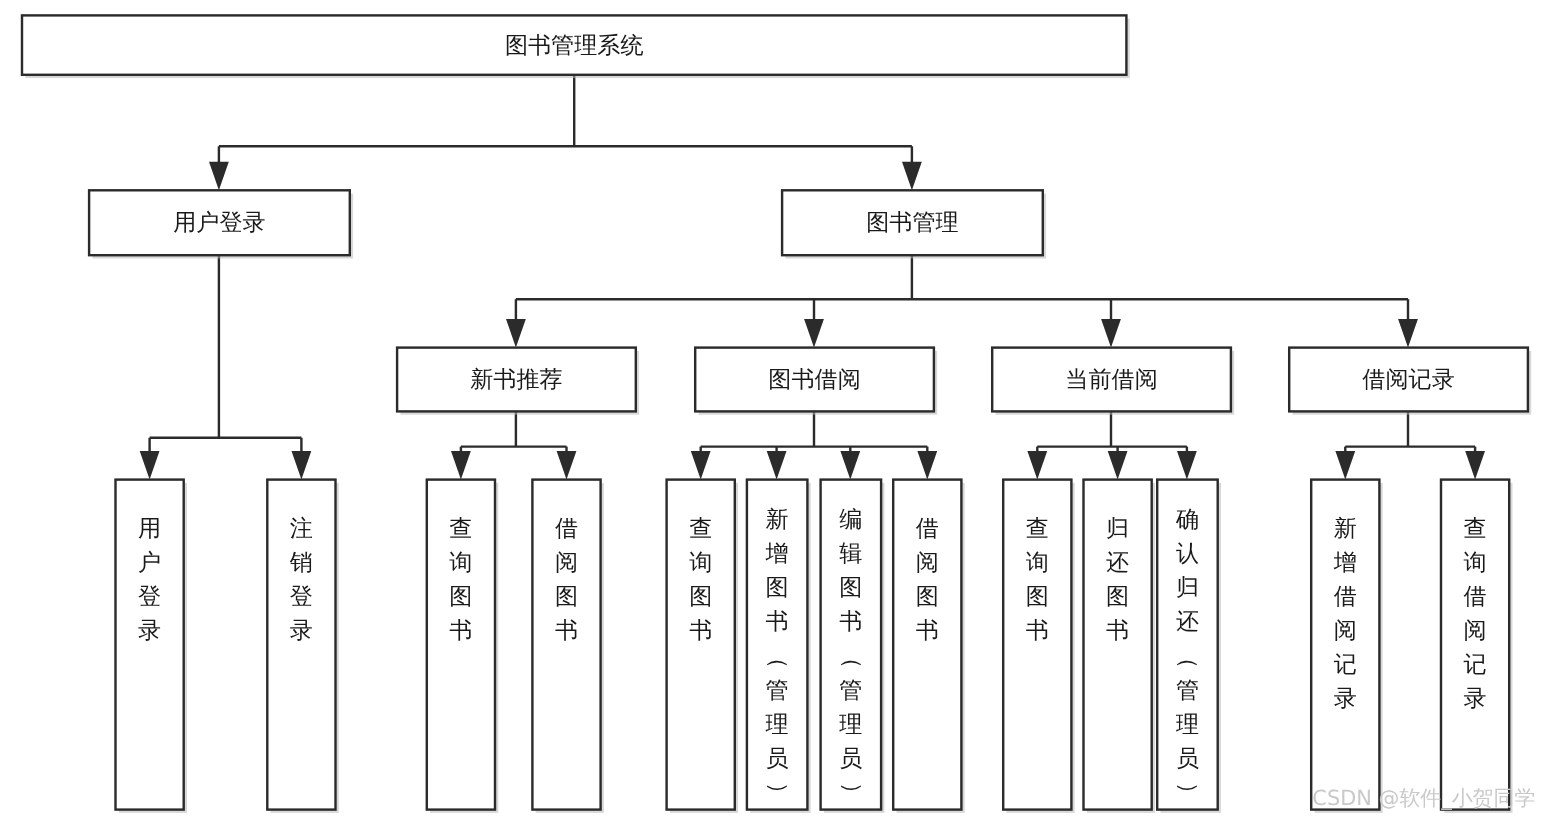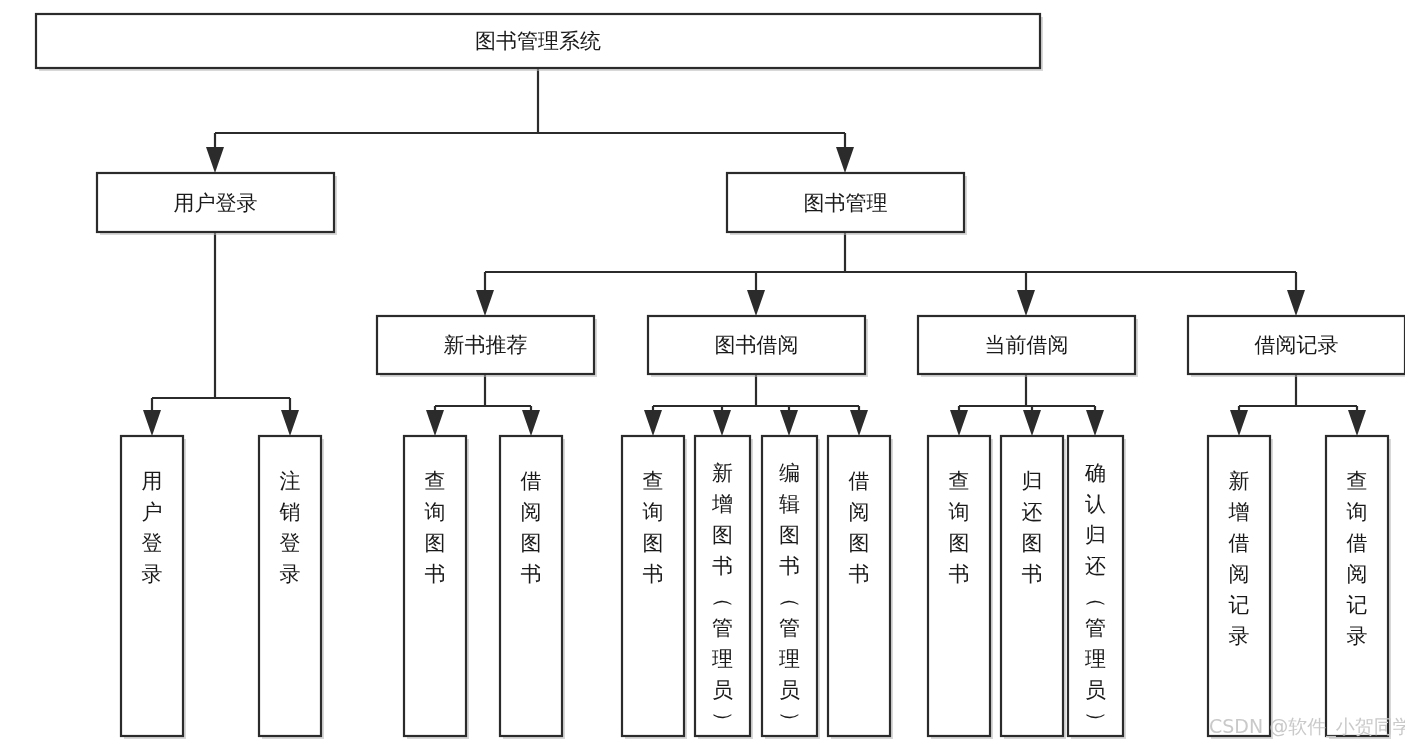--- a/index.html
+++ b/index.html
@@ -10,21 +10,21 @@
   }
   body {
     width: 1405px;
     height: 747px;
     position: relative;
     overflow: hidden;
     font-family: "DejaVu Sans", "Liberation Sans", sans-serif;
   }
   #diagram-root {
     position: absolute;
-    left: 16px;
+    left: 0;
     top: 0;
     width: 1160px;
     height: 747px;
   }
   svg.diagram-canvas {
     display: block;
     width: 1405px;
     height: 747px;
     background: #ffffff;
   }

